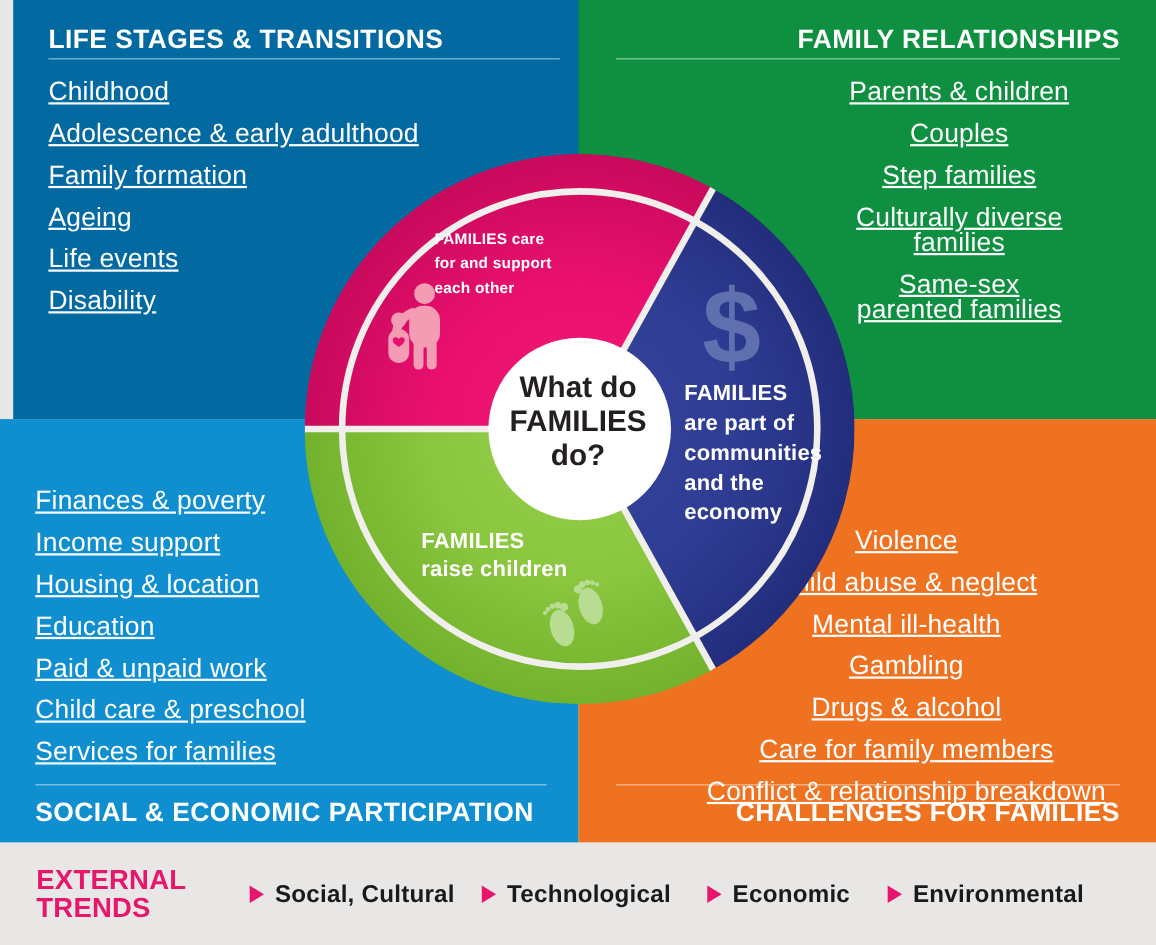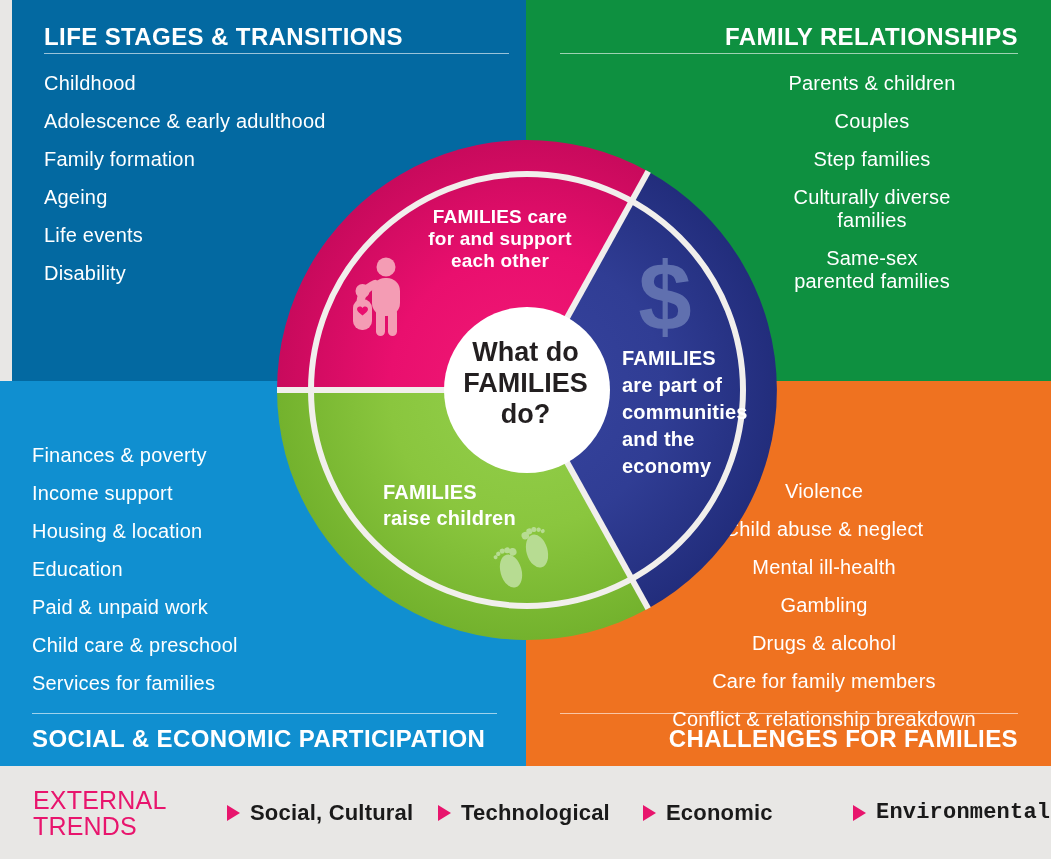--- a/index.html
+++ b/index.html
@@ -16,53 +16,53 @@
   .q-br { left:526px; top:381px; width:525px; height:385px; background:#ef7220; }
 
   .q-title {
     position:absolute; color:#fff; font-weight:bold; font-size:24px;
     letter-spacing:0.4px; white-space:nowrap;
   }
   .rule { position:absolute; height:1px; background:rgba(255,255,255,0.6); }
 
   ul.qlist { list-style:none; margin:0; padding:0; position:absolute; }
   ul.qlist li {
-    color:#fff; font-size:20px; line-height:23px; margin-bottom:15px;
-    white-space:pre-line; letter-spacing:0.2px;
+    color:#fff; font-size:24px; line-height:23px; margin-bottom:15px;
+    white-space:pre-line; letter-spacing:0.2px;text-decoration:underline;
   }
   .right-al { text-align:center; }
 
   
   .wheel { position:absolute; left:277px; top:140px; width:500px; height:500px; }
   .seg-label {
     position:absolute; color:#fff; font-weight:bold; white-space:pre-line;
     letter-spacing:0.2px;
   }
-  .seg-label.pink  { left:395px; top:206px; width:210px; text-align:center; font-size:19px; line-height:22px; }
+  .seg-label.pink  { left:395px; top:206px; width:210px; font-size:14px; line-height:22px; }
   .seg-label.blue  { left:622px; top:345px; width:150px; text-align:left;  font-size:20px; line-height:27px; }
   .seg-label.green { left:383px; top:479px; width:180px; text-align:left;  font-size:20px; line-height:26px; }
   .center-label {
     position:absolute; left:443px; top:337px; width:165px; text-align:center;
     color:#231f20; font-weight:bold; font-size:27px; line-height:31px; white-space:pre-line;
   }
 
   
   .footer { position:absolute; left:0; top:766px; width:1051px; height:93px; background:#e8e7e5; }
   .footer-label {
-    position:absolute; left:33px; top:21px; color:#e8156d; font-weight:normal;
+    position:absolute; left:33px; top:21px; color:#e8156d; font-weight:bold;
     font-size:25px; line-height:26px; white-space:pre-line; letter-spacing:0.2px;
   }
   .trend { position:absolute; top:34px; display:flex; align-items:center; }
   .trend .tri {
     width:0; height:0; border-left:13px solid #e8156d;
     border-top:8px solid transparent; border-bottom:8px solid transparent;
     margin-right:10px; flex:0 0 auto;
   }
   .trend .trend-text { color:#1a1a1a; font-weight:bold; font-size:22px; white-space:nowrap; letter-spacing:0.2px; }
-  .t-1 { left:227px; } .t-2 { left:438px; } .t-3 { left:643px; } .t-4 { left:853px;font-family:Liberation Mono, monospace; }
+  .t-1 { left:227px; } .t-2 { left:438px; } .t-3 { left:643px; } .t-4 { left:807px; }
 </style>
 </head>
 <body>
 
 <div class="q q-tl">
   <div class="q-title" style="left:32px; top:23px;">LIFE STAGES &amp; TRANSITIONS</div>
   <div class="rule" style="left:32px; width:465px; top:53px;"></div>
   <ul class="qlist" style="left:32px; top:72px;">
     <li>Childhood</li>
     <li>Adolescence &amp; early adulthood</li>

